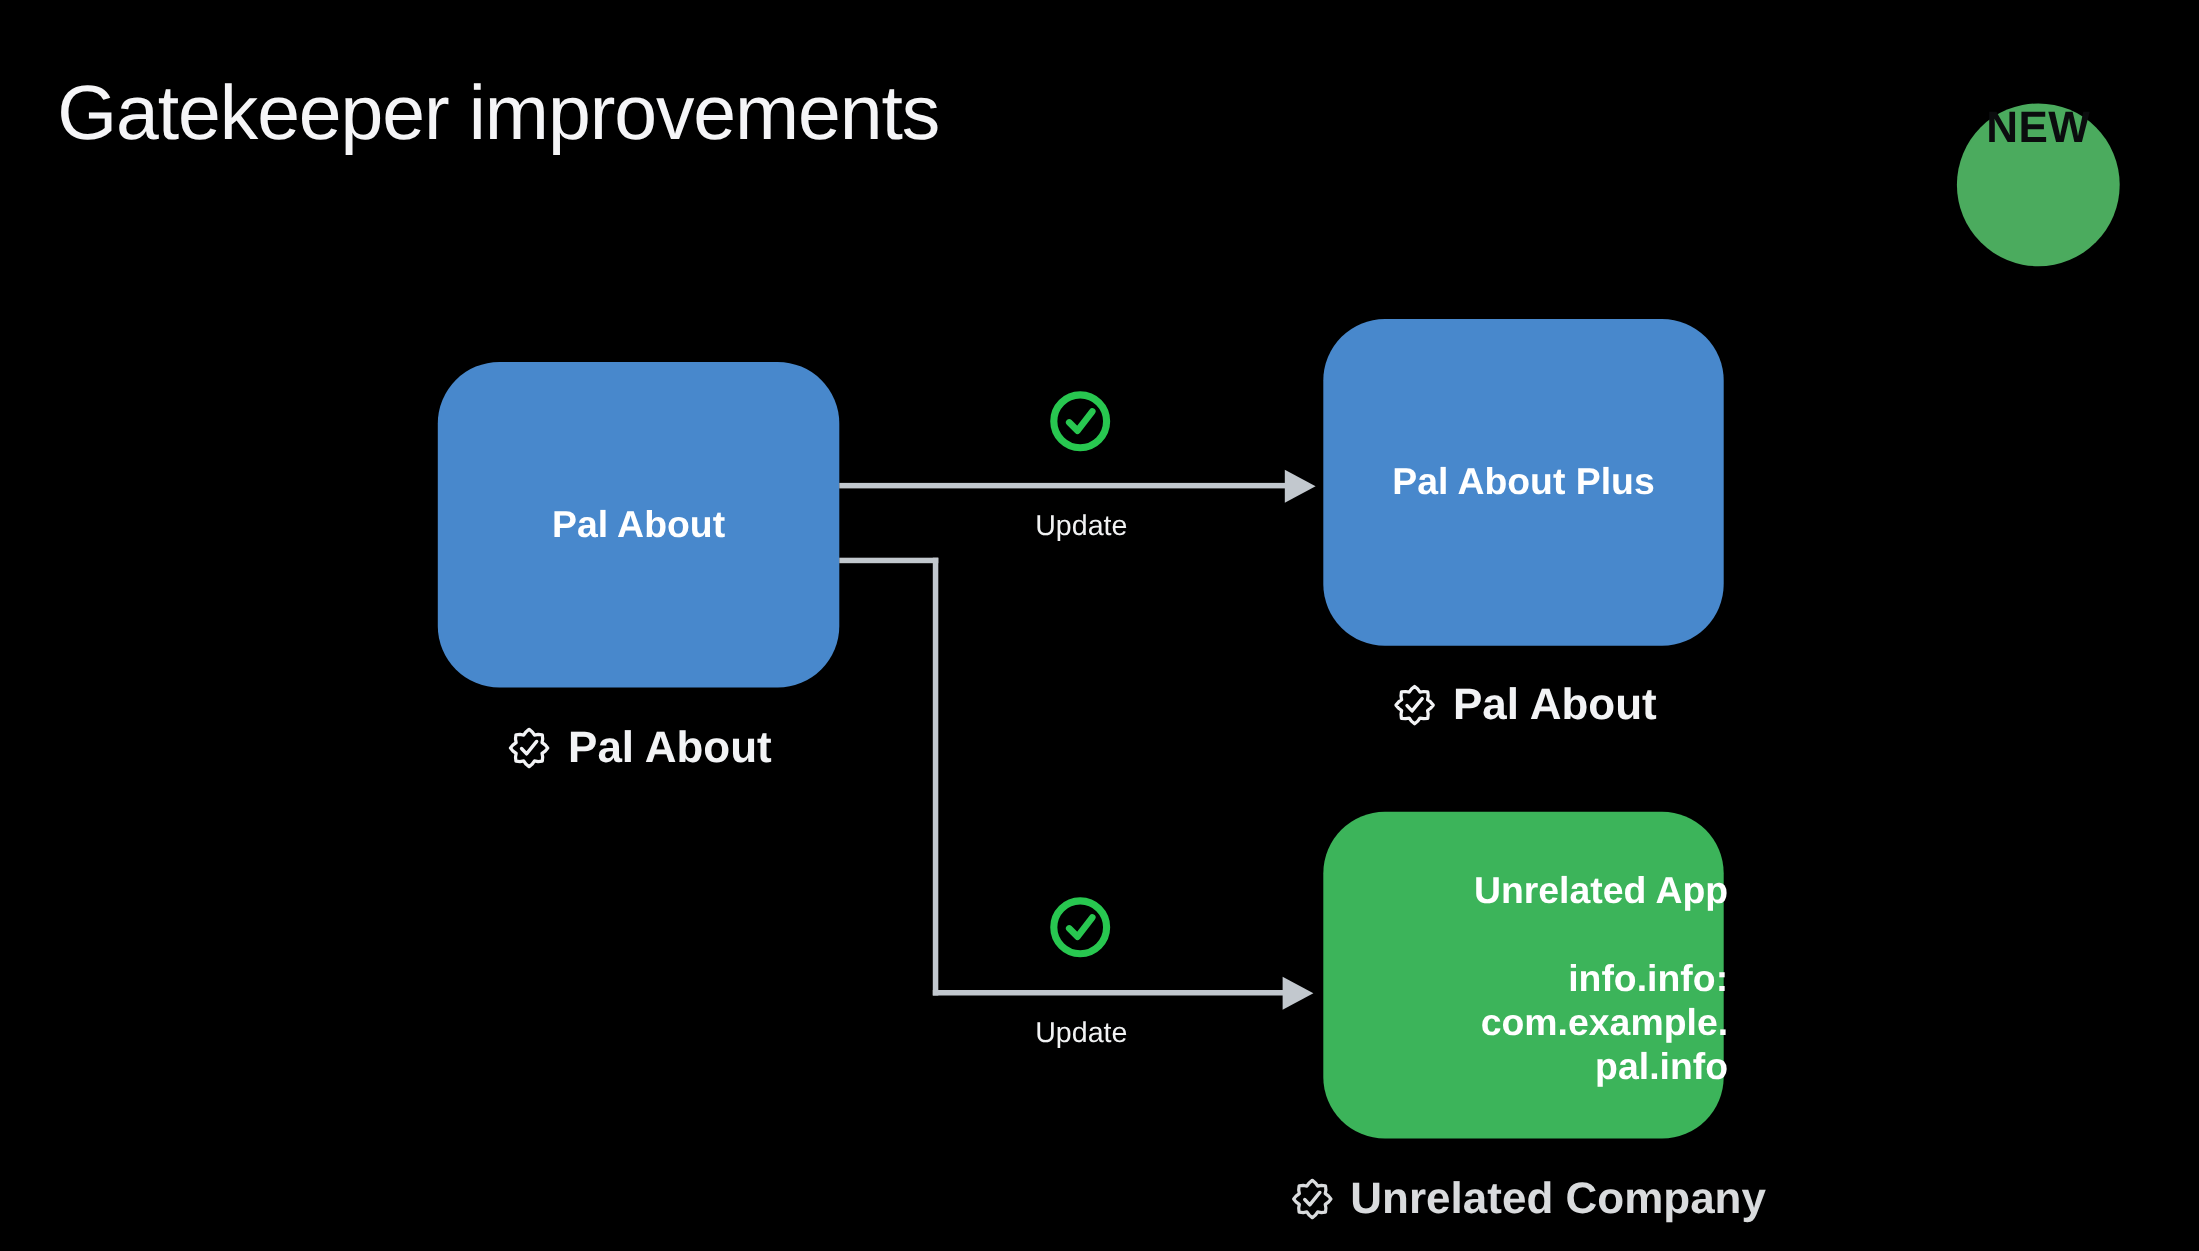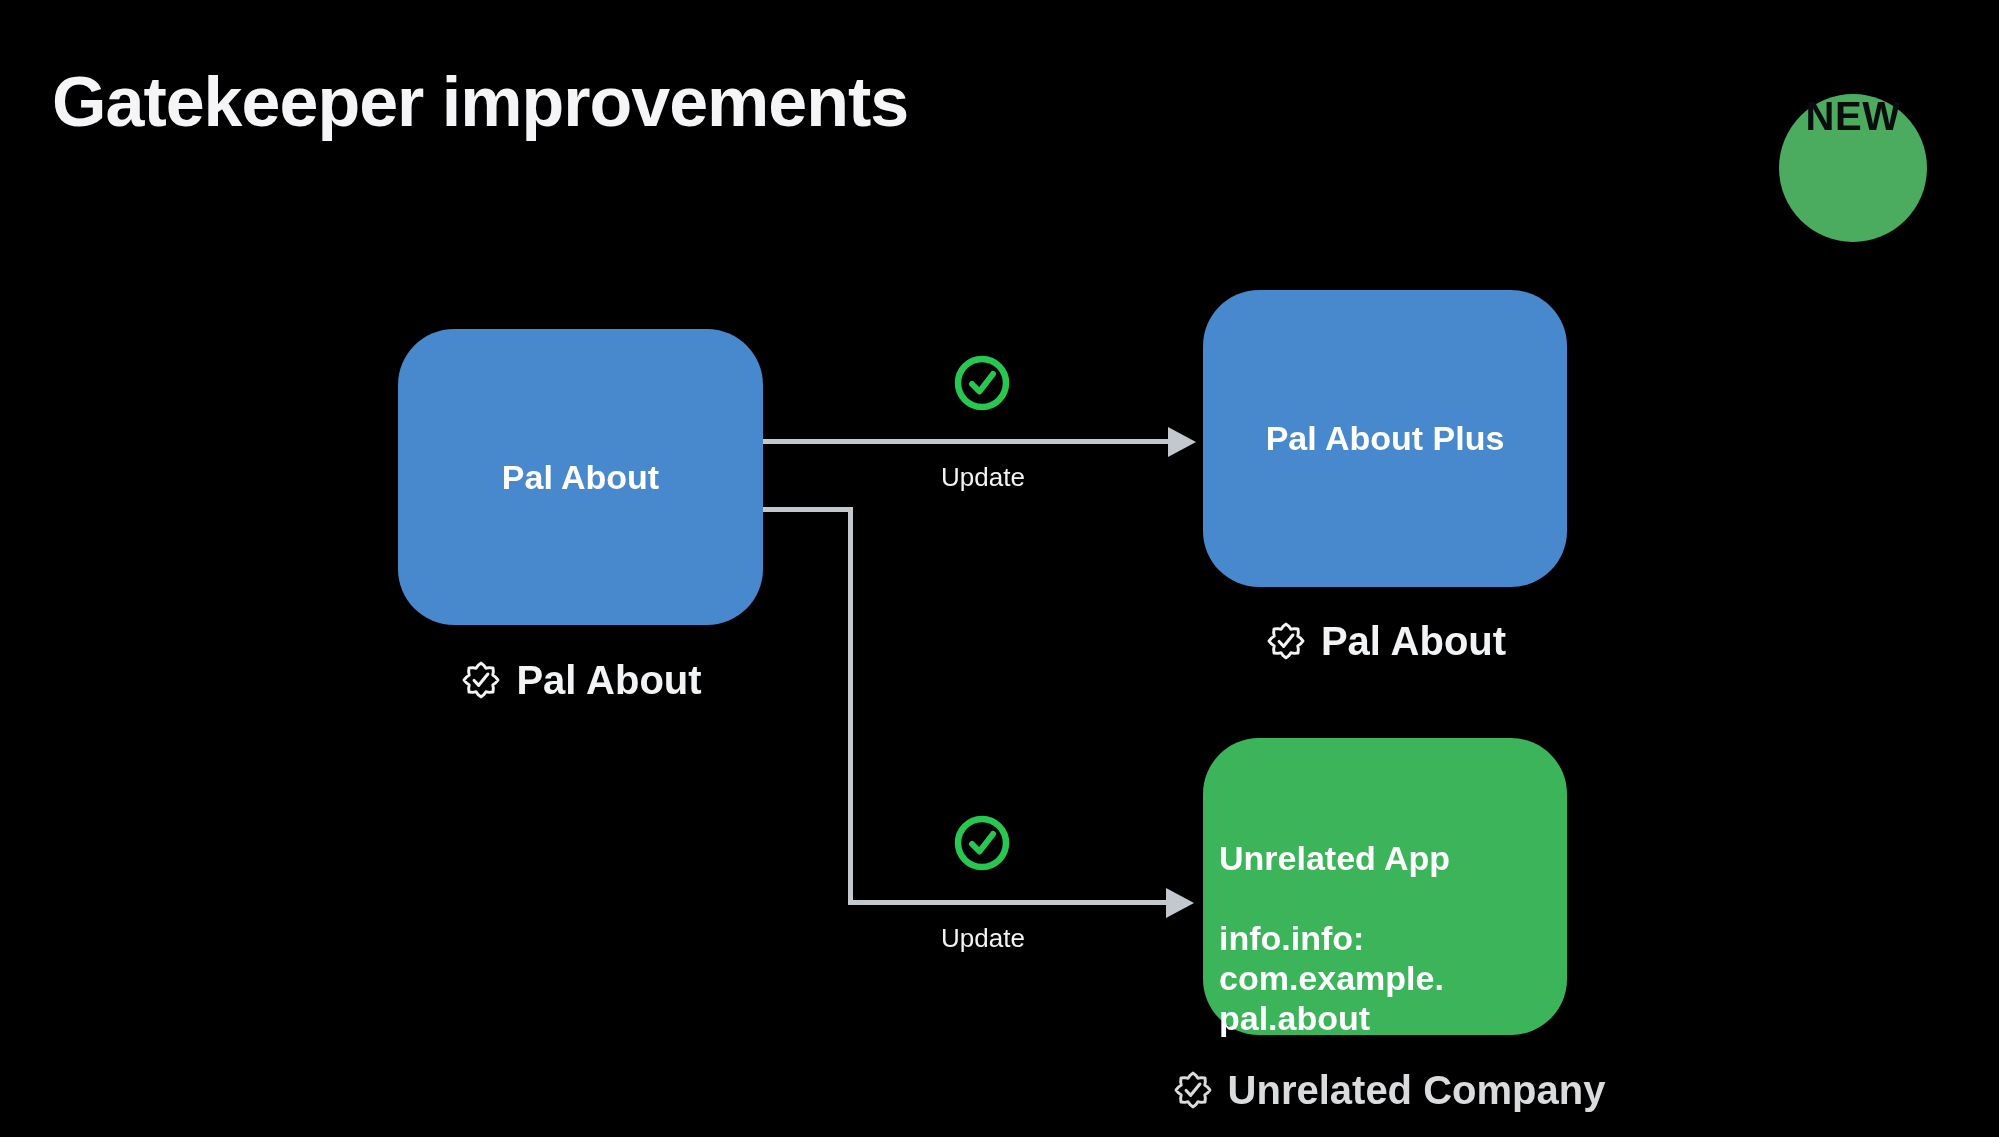--- a/index.html
+++ b/index.html
@@ -5,41 +5,41 @@
   html,body{margin:0;padding:0;background:#000;}
   .slide{
     position:relative;
     width:1999px;height:1137px;
     background:var(--background,#000000);
     overflow:hidden;
     font-family:"Liberation Sans","DejaVu Sans",sans-serif;
   }
   .title{
     position:absolute;left:52px;top:66px;margin:0;
-    font-size:70px;line-height:1.05;font-weight:700;
+    font-size:70px;line-height:1.05;font-weight:400;
     letter-spacing:-1px;color:var(--title_text,#F5F5F7);
   }
   .new-badge{
     position:absolute;left:1779px;top:94px;width:148px;height:148px;
     border-radius:50%;background:var(--new_badge_green,#4BAB5E);
     display:flex;justify-content:center;
   }
   .new-badge span{
     font-size:40px;font-weight:700;letter-spacing:.5px;
     color:var(--new_badge_text,#0B0C0E);
   }
   .app-box{
     position:absolute;border-radius:56px;
     display:flex;align-items:center;justify-content:center;
     text-align:center;color:#FFFFFF;font-size:34px;font-weight:600;
   }
   .box-source{left:398px;top:329px;width:365px;height:296px;background:var(--accent_blue,#4888CC);}
   .box-updated{left:1203px;top:290px;width:364px;height:297px;background:var(--accent_blue,#4888CC);align-items:center;}
   .box-unrelated{left:1203px;top:738px;width:364px;height:297px;background:var(--accent_green,#3CB45A);display:block;}
-  .box-unrelated .inner{position:absolute;top:52px;left:16px;width:100%;text-align:left;margin-top:48px;}
+  .box-unrelated .inner{position:absolute;top:52px;left:4px;width:100%;text-align:right;}
   .box-unrelated .line{height:40px;line-height:40px;}
   .box-unrelated .spacer{height:40px;}
   .signer{
     position:absolute;display:flex;align-items:center;justify-content:center;gap:13px;
     color:var(--label_text,#F2F3F5);font-size:40px;font-weight:600;
   }
   .signer-source{left:398px;top:652px;width:365px;height:56px;}
   .signer-updated{left:1203px;top:613px;width:364px;height:56px;}
   .signer-unrelated{left:1103px;top:1062px;width:570px;height:56px;color:var(--dim_label_text,#D9DBDD);}
   .seal{width:44px;height:44px;flex:0 0 44px;}
@@ -83,21 +83,21 @@
   <div class="app-box box-updated">
     <span>Pal About Plus</span>
   </div>
 
   <div class="app-box box-unrelated">
     <div class="inner">
       <div class="line">Unrelated App</div>
       <div class="spacer"></div>
       <div class="line">info.info:</div>
       <div class="line">com.example.</div>
-      <div class="line">pal.about</div>
+      <div class="line">pal.info</div>
     </div>
   </div>
 
   <div class="conn h1-line"></div>
   <div class="arrowhead head-top"></div>
   <div class="conn stub-line"></div>
   <div class="conn v-line"></div>
   <div class="conn h2-line"></div>
   <div class="arrowhead head-bottom"></div>
 

